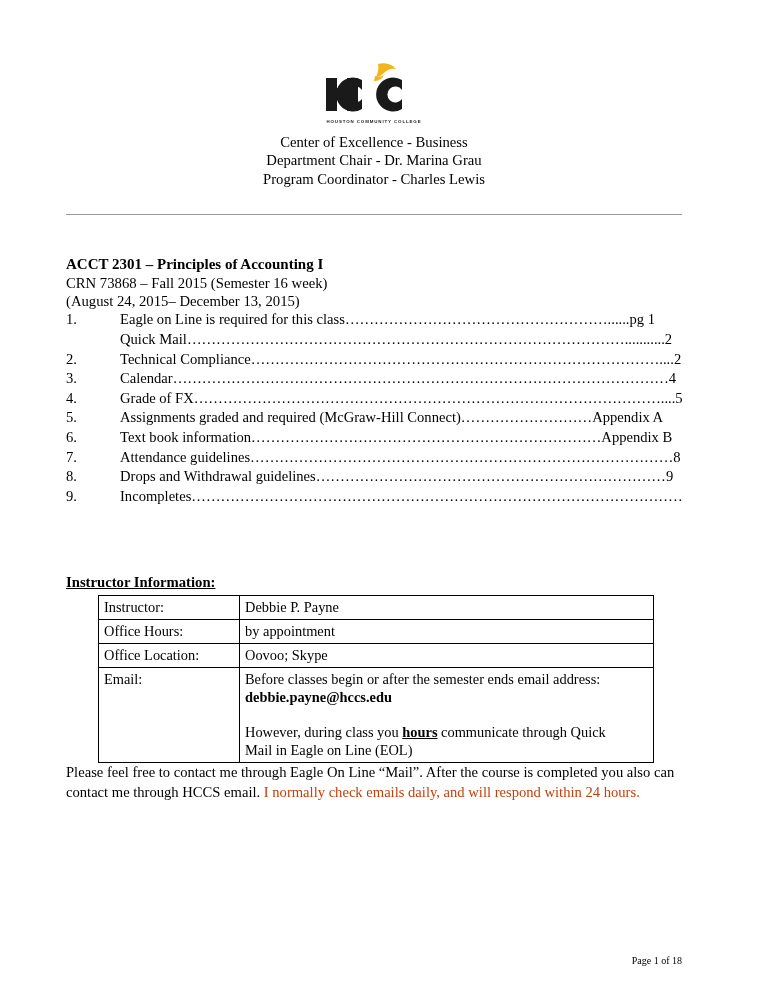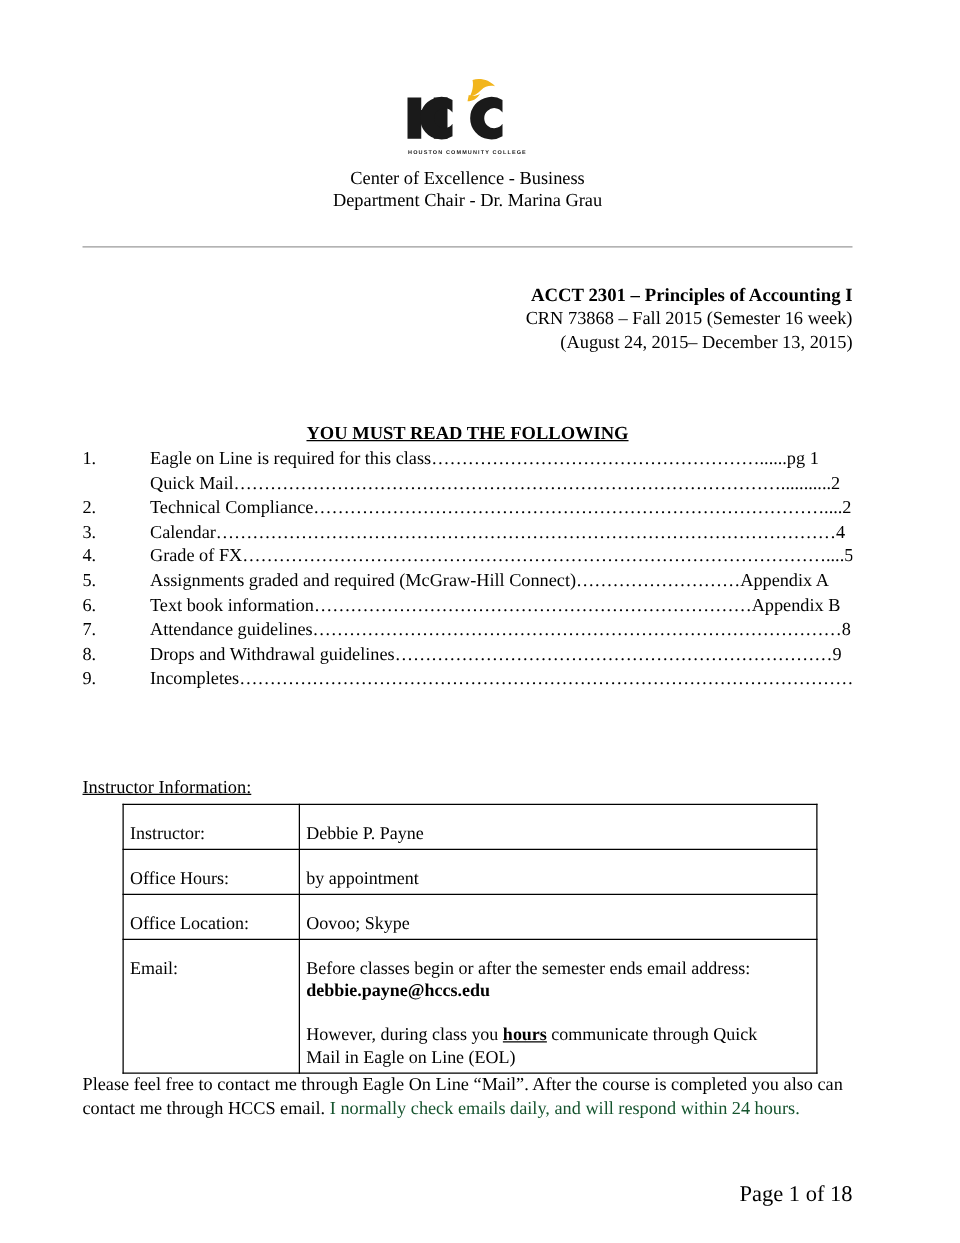--- a/index.html
+++ b/index.html
@@ -47,24 +47,24 @@
     font-size: 14.7px;
     line-height: 18.4px;
     margin-top: 6px;
   }
   .hr {
     border: none;
     border-top: 1px solid #9a9a9a;
     margin: 26px 0 0 0;
   }
   .course-block {
-    text-align: right;
+    text-align: left;
     font-size: 14.7px;
     line-height: 18.4px;
-    margin-top: 30px;
+    margin-top: 40px;
   }
   .course-title {
     font-weight: bold;
     font-size: 15px;
   }
   
   .mustread {
     text-align: center;
     font-weight: bold;
     font-size: 14.8px;
@@ -84,60 +84,60 @@
     width: 54px;
     flex: 0 0 54px;
   }
   .toc-text {
     flex: 1 1 auto;
     white-space: nowrap;
     overflow: hidden;
   }
   
   .section-head {
-    font-weight: normal;
+    font-weight: bold;
     text-decoration: underline;
     font-size: 14.7px;
     margin-top: 68px;
     margin-bottom: 4px;
   }
   table.info {
     border-collapse: collapse;
     margin-left: 32px;
     width: 556px;
     font-size: 14.4px;
   }
   table.info td {
     border: 1px solid #000000;
-    padding: 14px 5px 3px 5px;
+    padding: 2px 5px 3px 5px;
     vertical-align: top;
     line-height: 18px;
   }
   td.lab { width: 130px; }
   .bold { font-weight: bold; }
   .u-bold { font-weight: bold; text-decoration: underline; }
   .gap { height: 17px; }
   
   .section-head2 {
     font-weight: bold;
     text-decoration: underline;
     font-size: 14.7px;
     margin-top: 44px;
     margin-bottom: 0px;
   }
   .para {
     font-size: 14.6px;
     line-height: 19.4px;
   }
-  .red { color: #14532d; }
+  .red { color: #c2410c; }
   .pagenum {
     position: absolute;
     right: 66px;
     bottom: 28px;
-    font-size: 18px;
+    font-size: 10px;
   }
 </style>
 </head>
 <body>
 
 <div class="page">
 
   <div class="logo-wrap">
     <div class="logo">
       <svg width="108" height="58" viewBox="0 0 108 58" xmlns="http://www.w3.org/2000/svg" aria-hidden="true">
@@ -151,33 +151,31 @@
 
         <path d="M96 18 a17 17 0 1 0 0 29 v-10 a8 8 0 1 1 0 -9 z" fill="#1a1a1a" transform="translate(-14,0)"></path>
       </svg>
       <div class="logo-sub">HOUSTON COMMUNITY COLLEGE</div>
     </div>
   </div>
 
   <div class="center-block">
     <div>Center of Excellence - Business</div>
     <div>Department Chair - Dr. Marina Grau</div>
+    <div>Program Coordinator - Charles Lewis</div>
   </div>
 
   <hr class="hr">
 
   <div class="course-block">
     <div class="course-title">ACCT 2301 – Principles of Accounting I</div>
     <div>CRN 73868 – Fall 2015 (Semester 16 week)</div>
     <div>(August 24, 2015– December 13, 2015)</div>
   </div>
 
-  <div class="mustread">
-    <span>YOU MUST READ THE FOLLOWING</span>
-  </div>
 
   <div class="toc">
     <div class="toc-row">
       <span class="toc-num">1.</span>
       <span class="toc-text">Eagle on Line is required for this class………………………………………………......pg 1</span>
     </div>
     <div class="toc-row">
       <span class="toc-num"></span>
       <span class="toc-text">Quick Mail………………………………………………………………………………...........2</span>
     </div>

